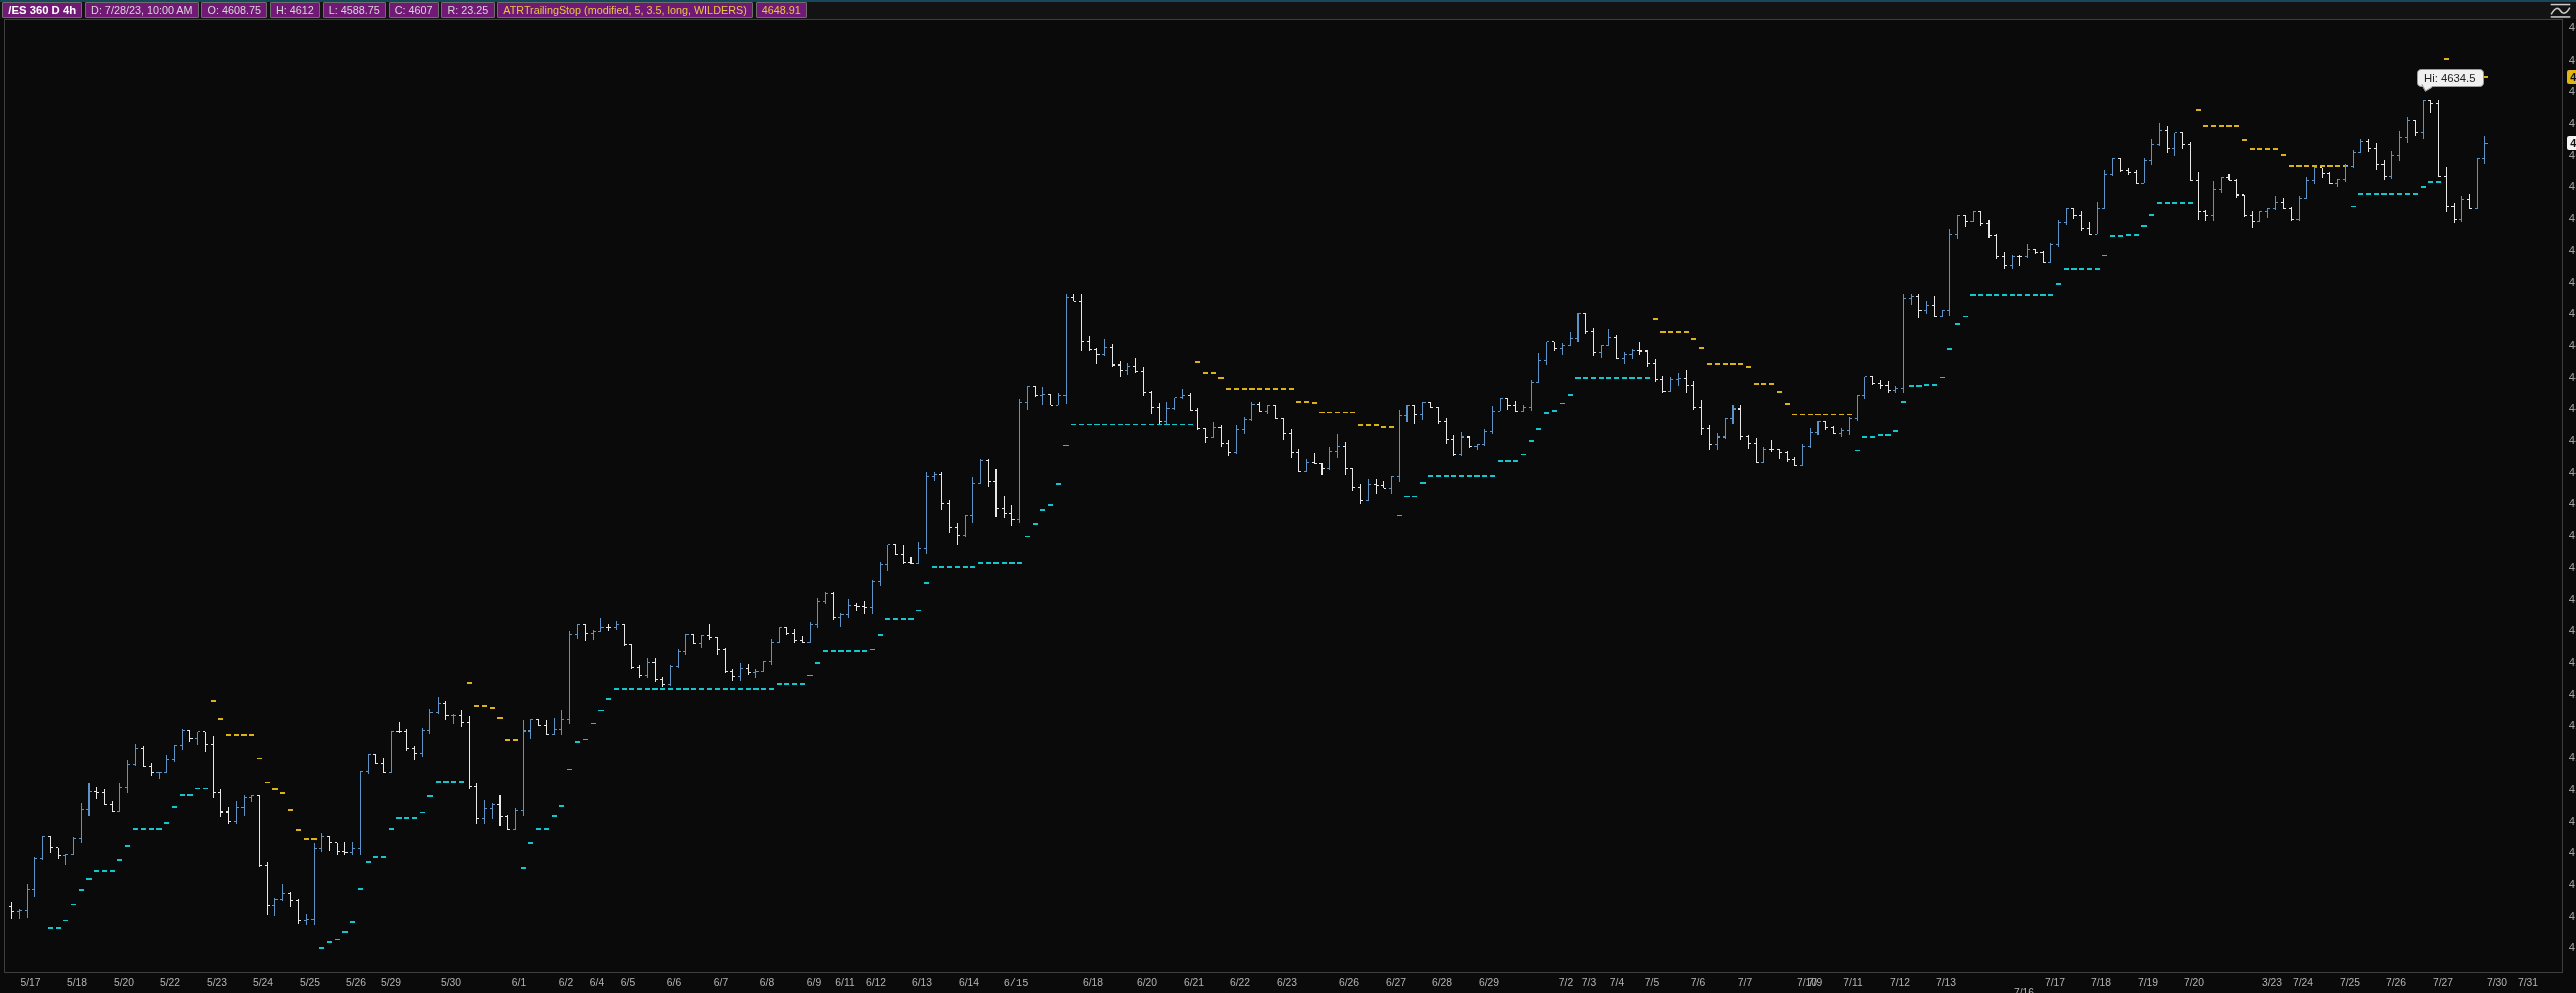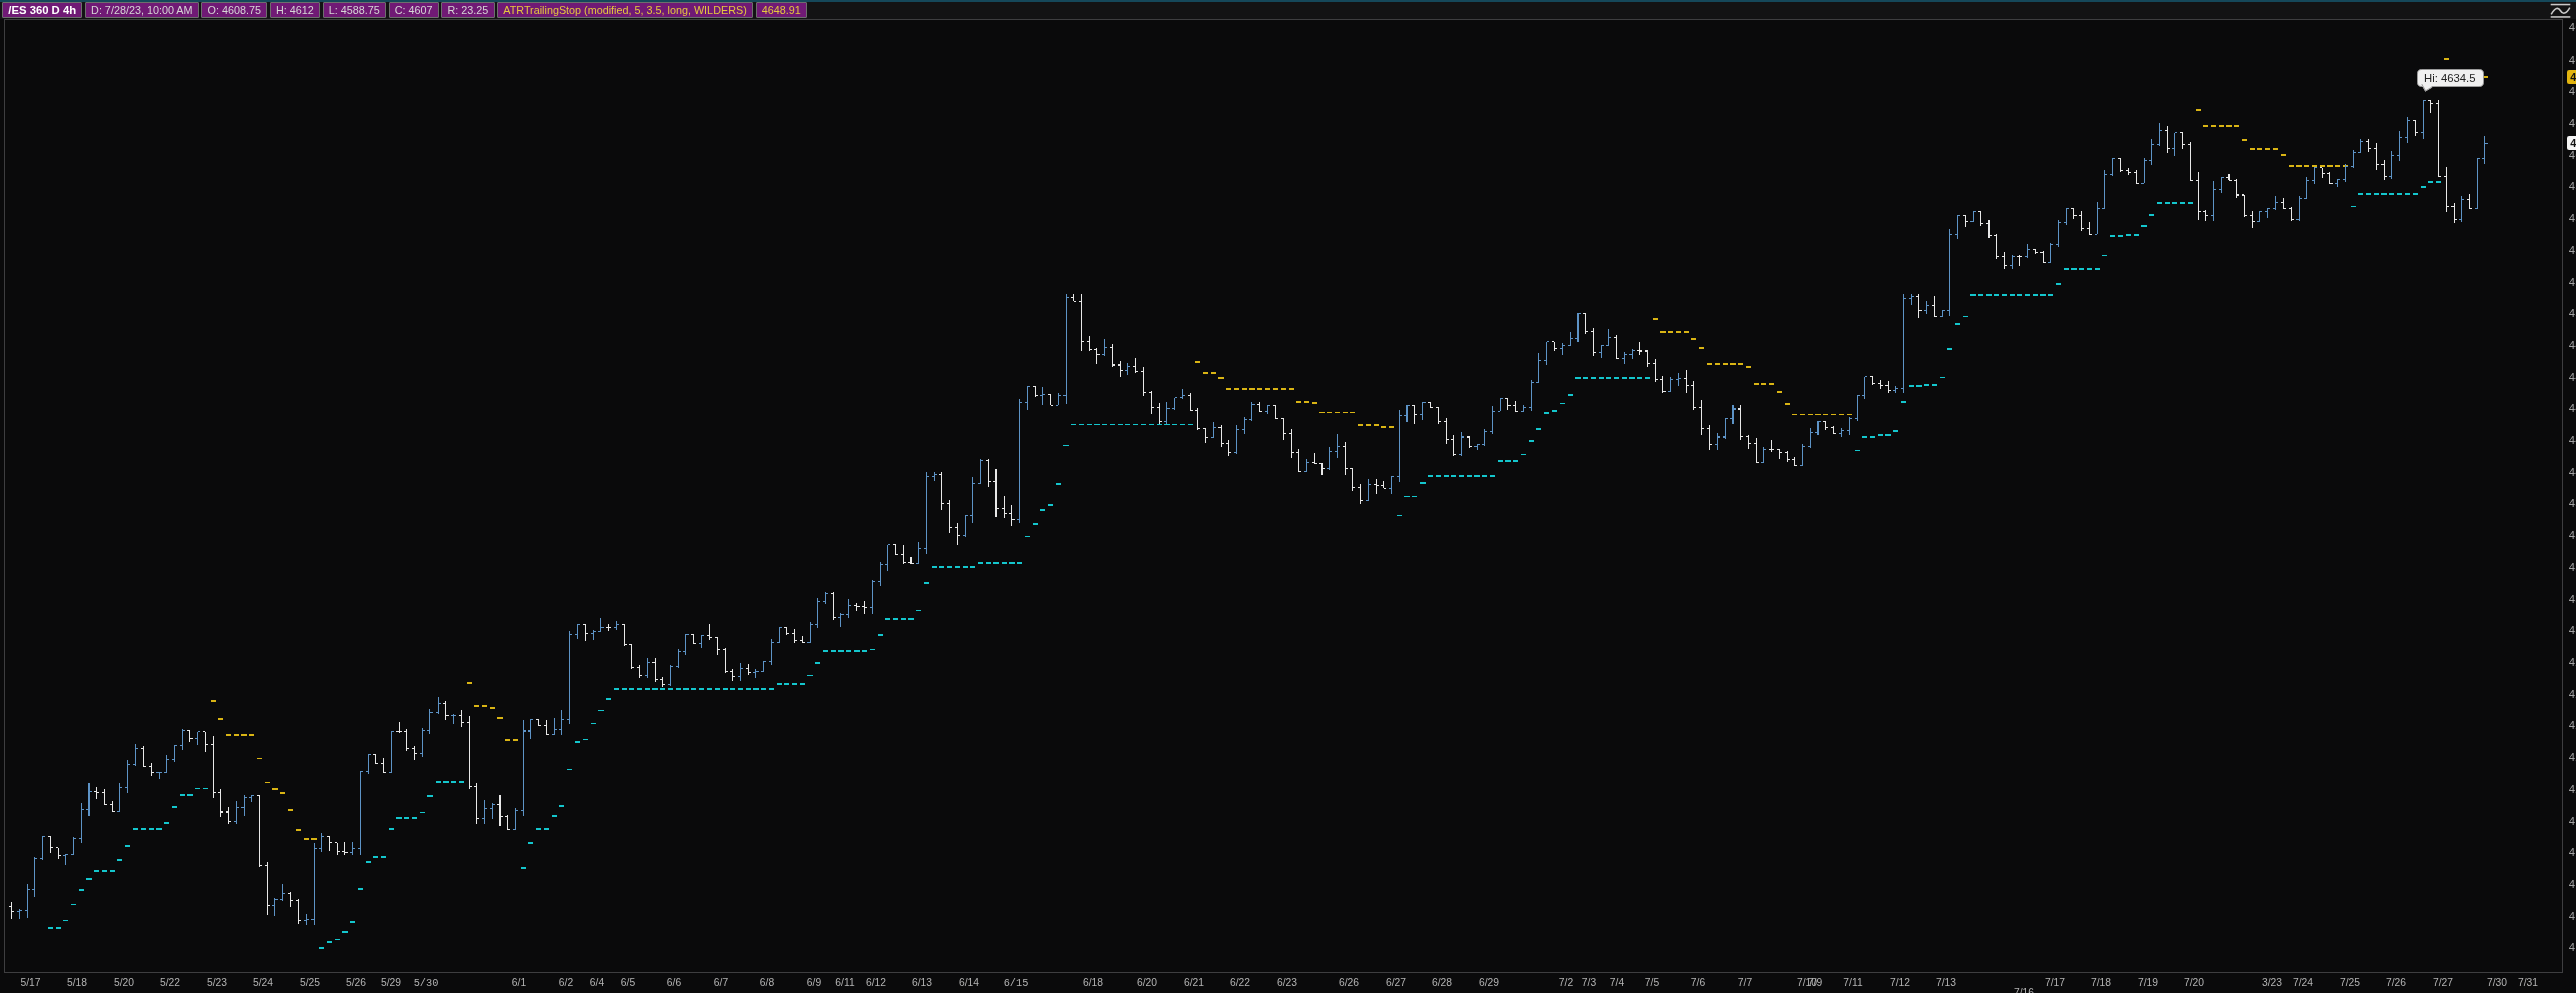--- a/index.html
+++ b/index.html
@@ -93,21 +93,21 @@
   <div class="time-axis">
       <div class="dtick" style="left: 30.5px;">5/17</div>
       <div class="dtick" style="left: 77px;">5/18</div>
       <div class="dtick" style="left: 124px;">5/20</div>
       <div class="dtick" style="left: 170px;">5/22</div>
       <div class="dtick" style="left: 217px;">5/23</div>
       <div class="dtick" style="left: 263px;">5/24</div>
       <div class="dtick" style="left: 310px;">5/25</div>
       <div class="dtick" style="left: 356px;">5/26</div>
       <div class="dtick" style="left: 391px;">5/29</div>
-      <div class="dtick" style="left: 426px; font-family: Liberation Mono, monospace;">5/30</div>
+      <div class="dtick" style="left: 451px;">5/30</div>
       <div class="dtick" style="left: 519px;">6/1</div>
       <div class="dtick" style="left: 566px;">6/2</div>
       <div class="dtick" style="left: 597px;">6/4</div>
       <div class="dtick" style="left: 628px;">6/5</div>
       <div class="dtick" style="left: 674px;">6/6</div>
       <div class="dtick" style="left: 721px;">6/7</div>
       <div class="dtick" style="left: 767px;">6/8</div>
       <div class="dtick" style="left: 814px;">6/9</div>
       <div class="dtick" style="left: 845px;">6/11</div>
       <div class="dtick" style="left: 876px;">6/12</div>

